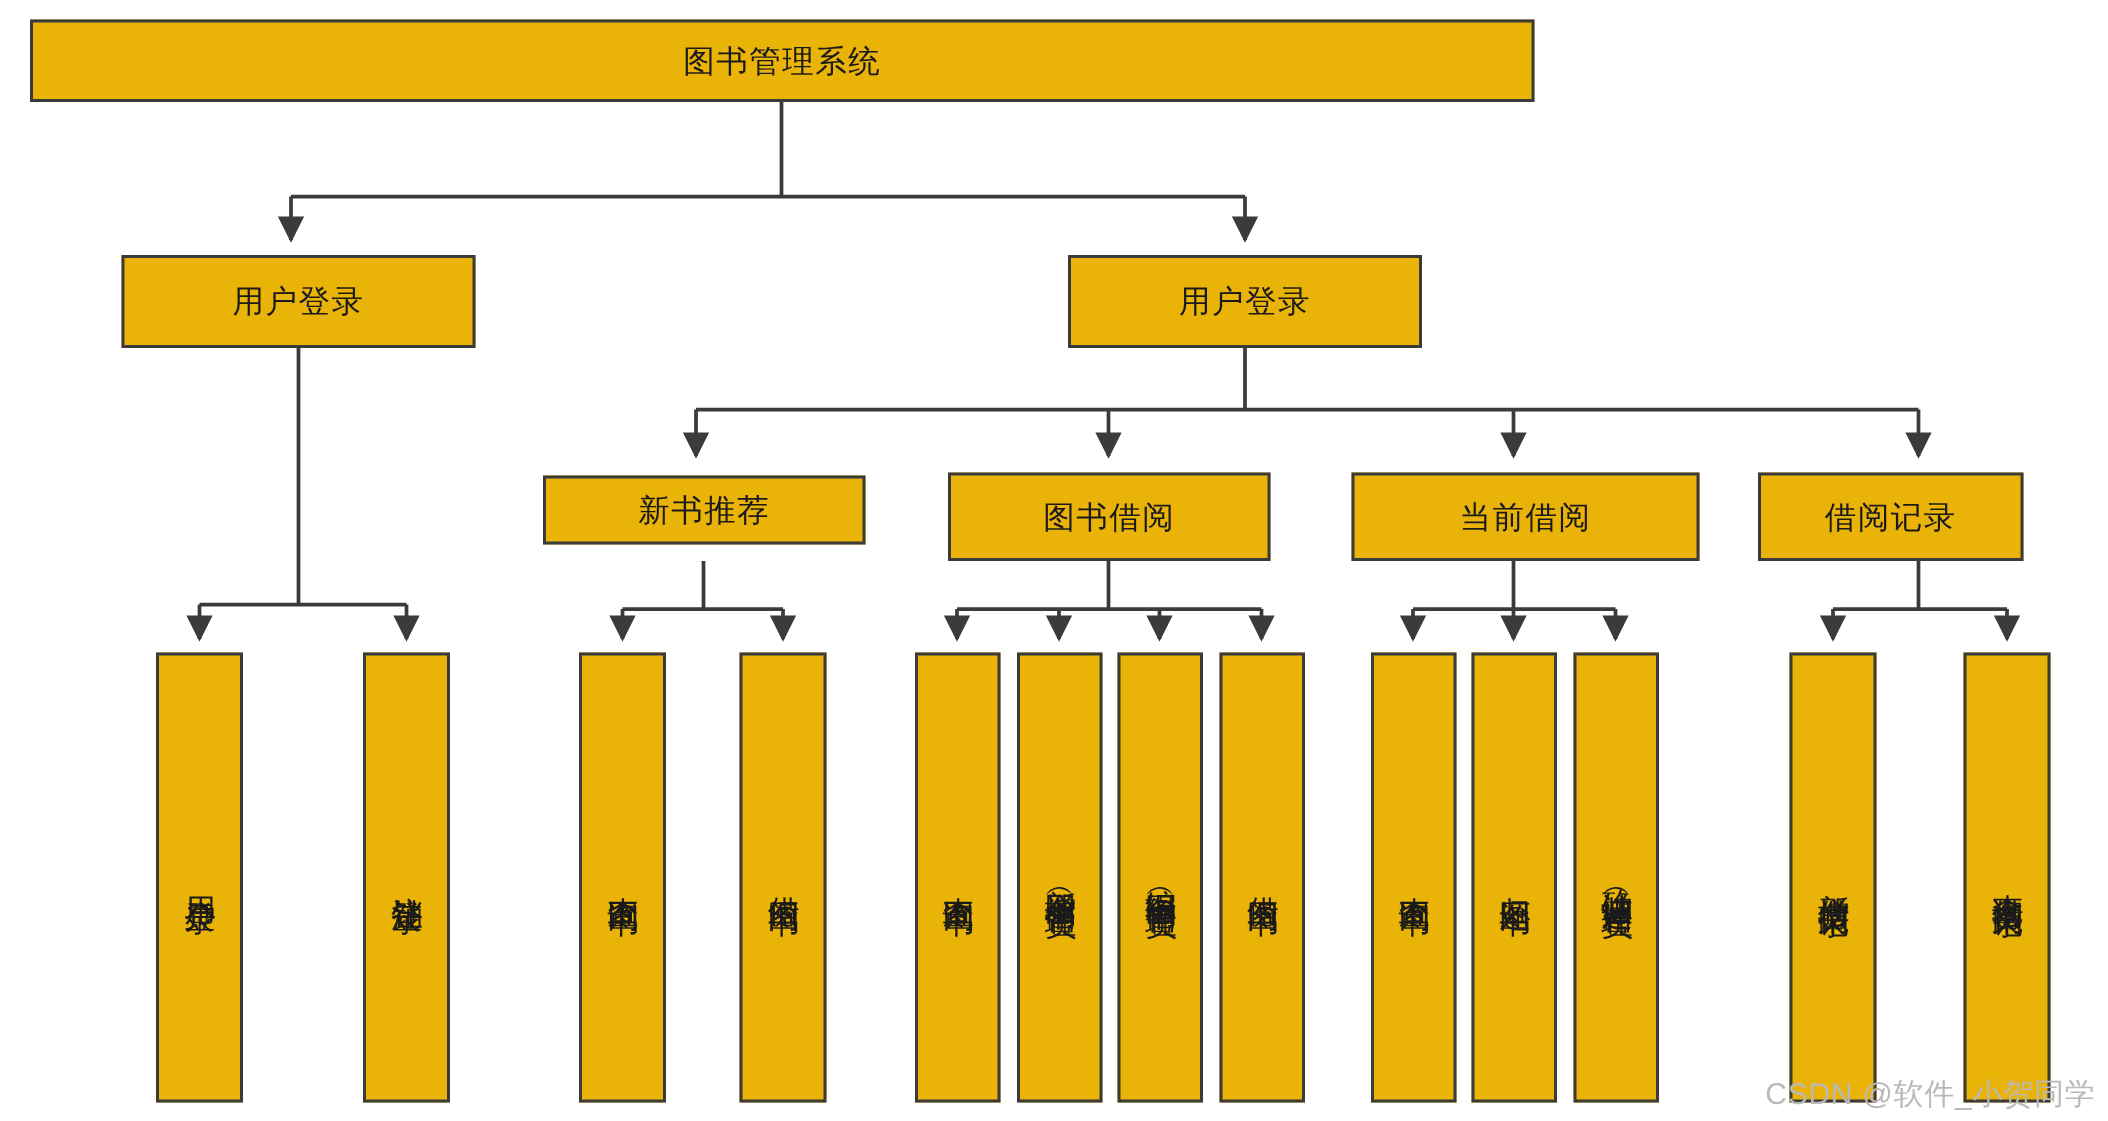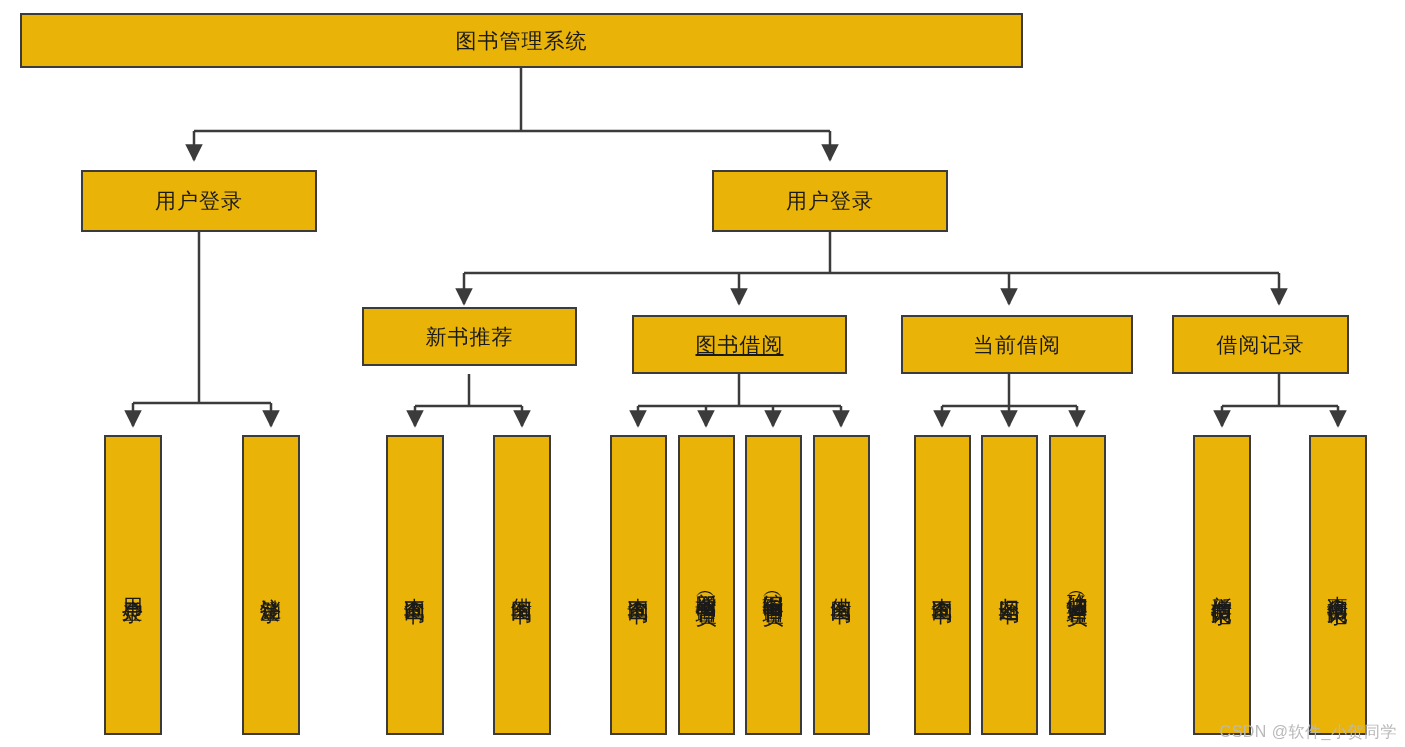--- a/index.html
+++ b/index.html
@@ -51,21 +51,21 @@
   }
   .node.vert > span {
     writing-mode: vertical-rl;
     text-orientation: upright;
     display: block;
   }
   .watermark {
     position: absolute;
     right: 8px;
     bottom: 4px;
-    font-size: 16px;
+    font-size: 20px;
     color: #b9b9b9;
     letter-spacing: 0.5px;
     white-space: nowrap;
   }
 </style>
 </head>
 <body>
 
 <div id="canvas">
 
@@ -123,24 +123,24 @@
     <span>图书管理系统</span>
   </div>
 
   <div class="node horiz" style="left:81px; top:170px; width:236px; height:62px;">
     <span>用户登录</span>
   </div>
   <div class="node horiz" style="left:712px; top:170px; width:236px; height:62px;">
     <span>用户登录</span>
   </div>
 
-  <div class="node horiz" style="left:362px; top:307px; width:215px; height:59px;">
+  <div class="node horiz" style="left:362px; top:317px; width:215px; height:46px;">
     <span>新书推荐</span>
   </div>
-  <div class="node horiz" style="left:632px; top:315px; width:215px; height:59px;text-decoration:underline;">
+  <div class="node horiz" style="left:632px; top:315px; width:215px; height:59px;">
     <span>图书借阅</span>
   </div>
   <div class="node horiz" style="left:901px; top:315px; width:232px; height:59px;">
     <span>当前借阅</span>
   </div>
   <div class="node horiz" style="left:1172px; top:315px; width:177px; height:59px;">
     <span>借阅记录</span>
   </div>
 
   <div class="node vert" style="left:104px; top:435px; width:58px; height:300px;">

